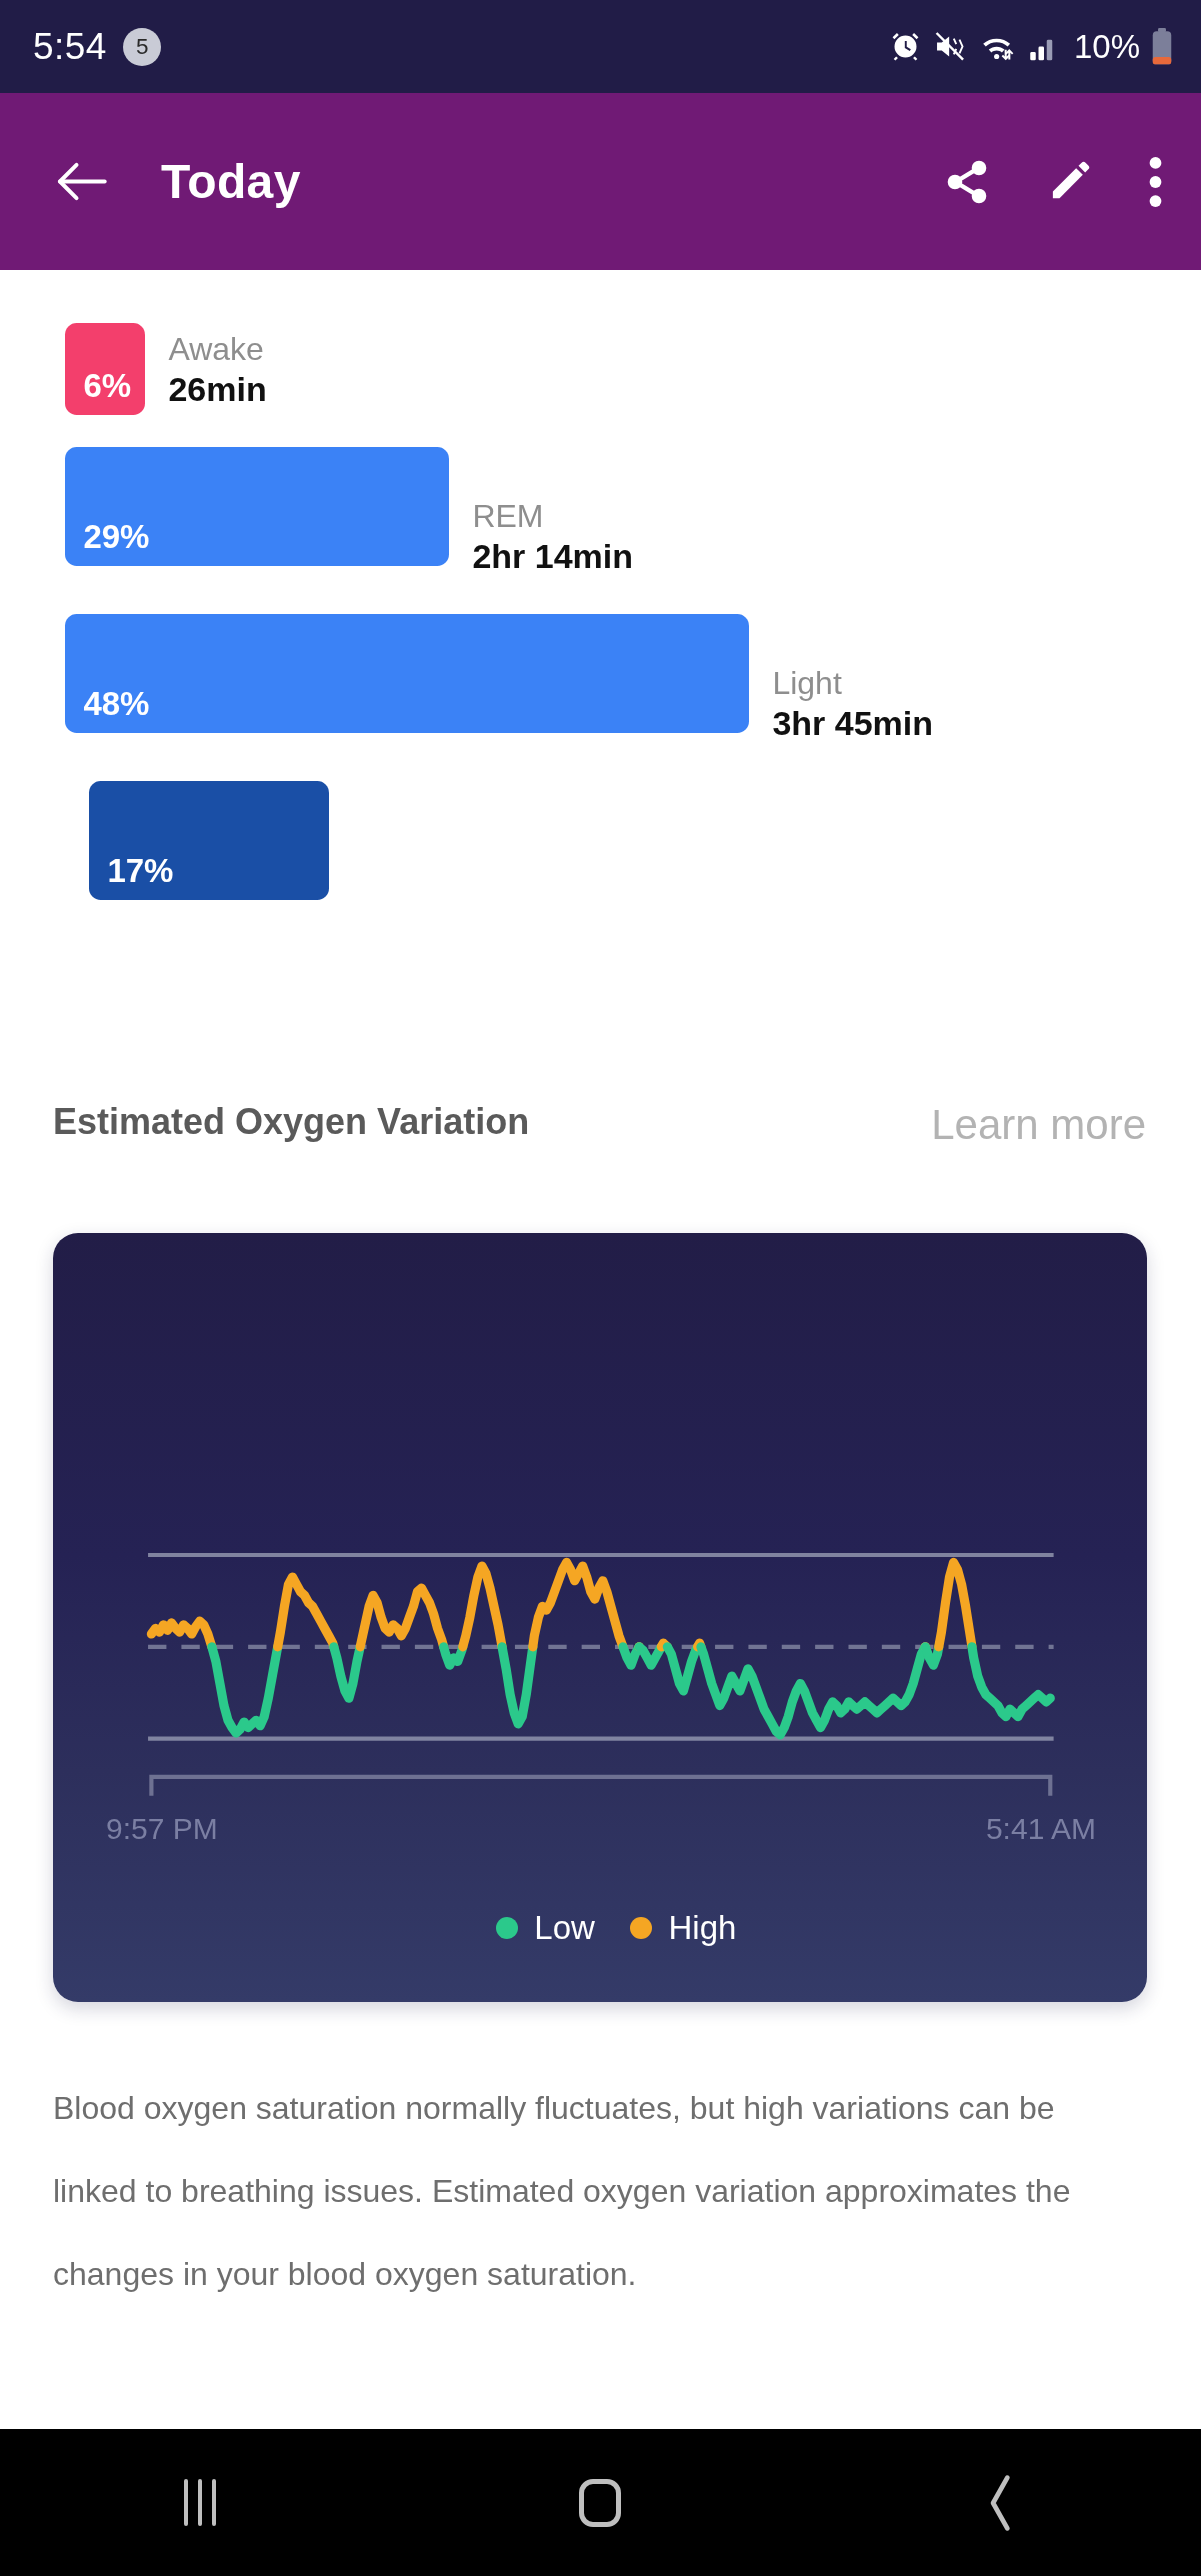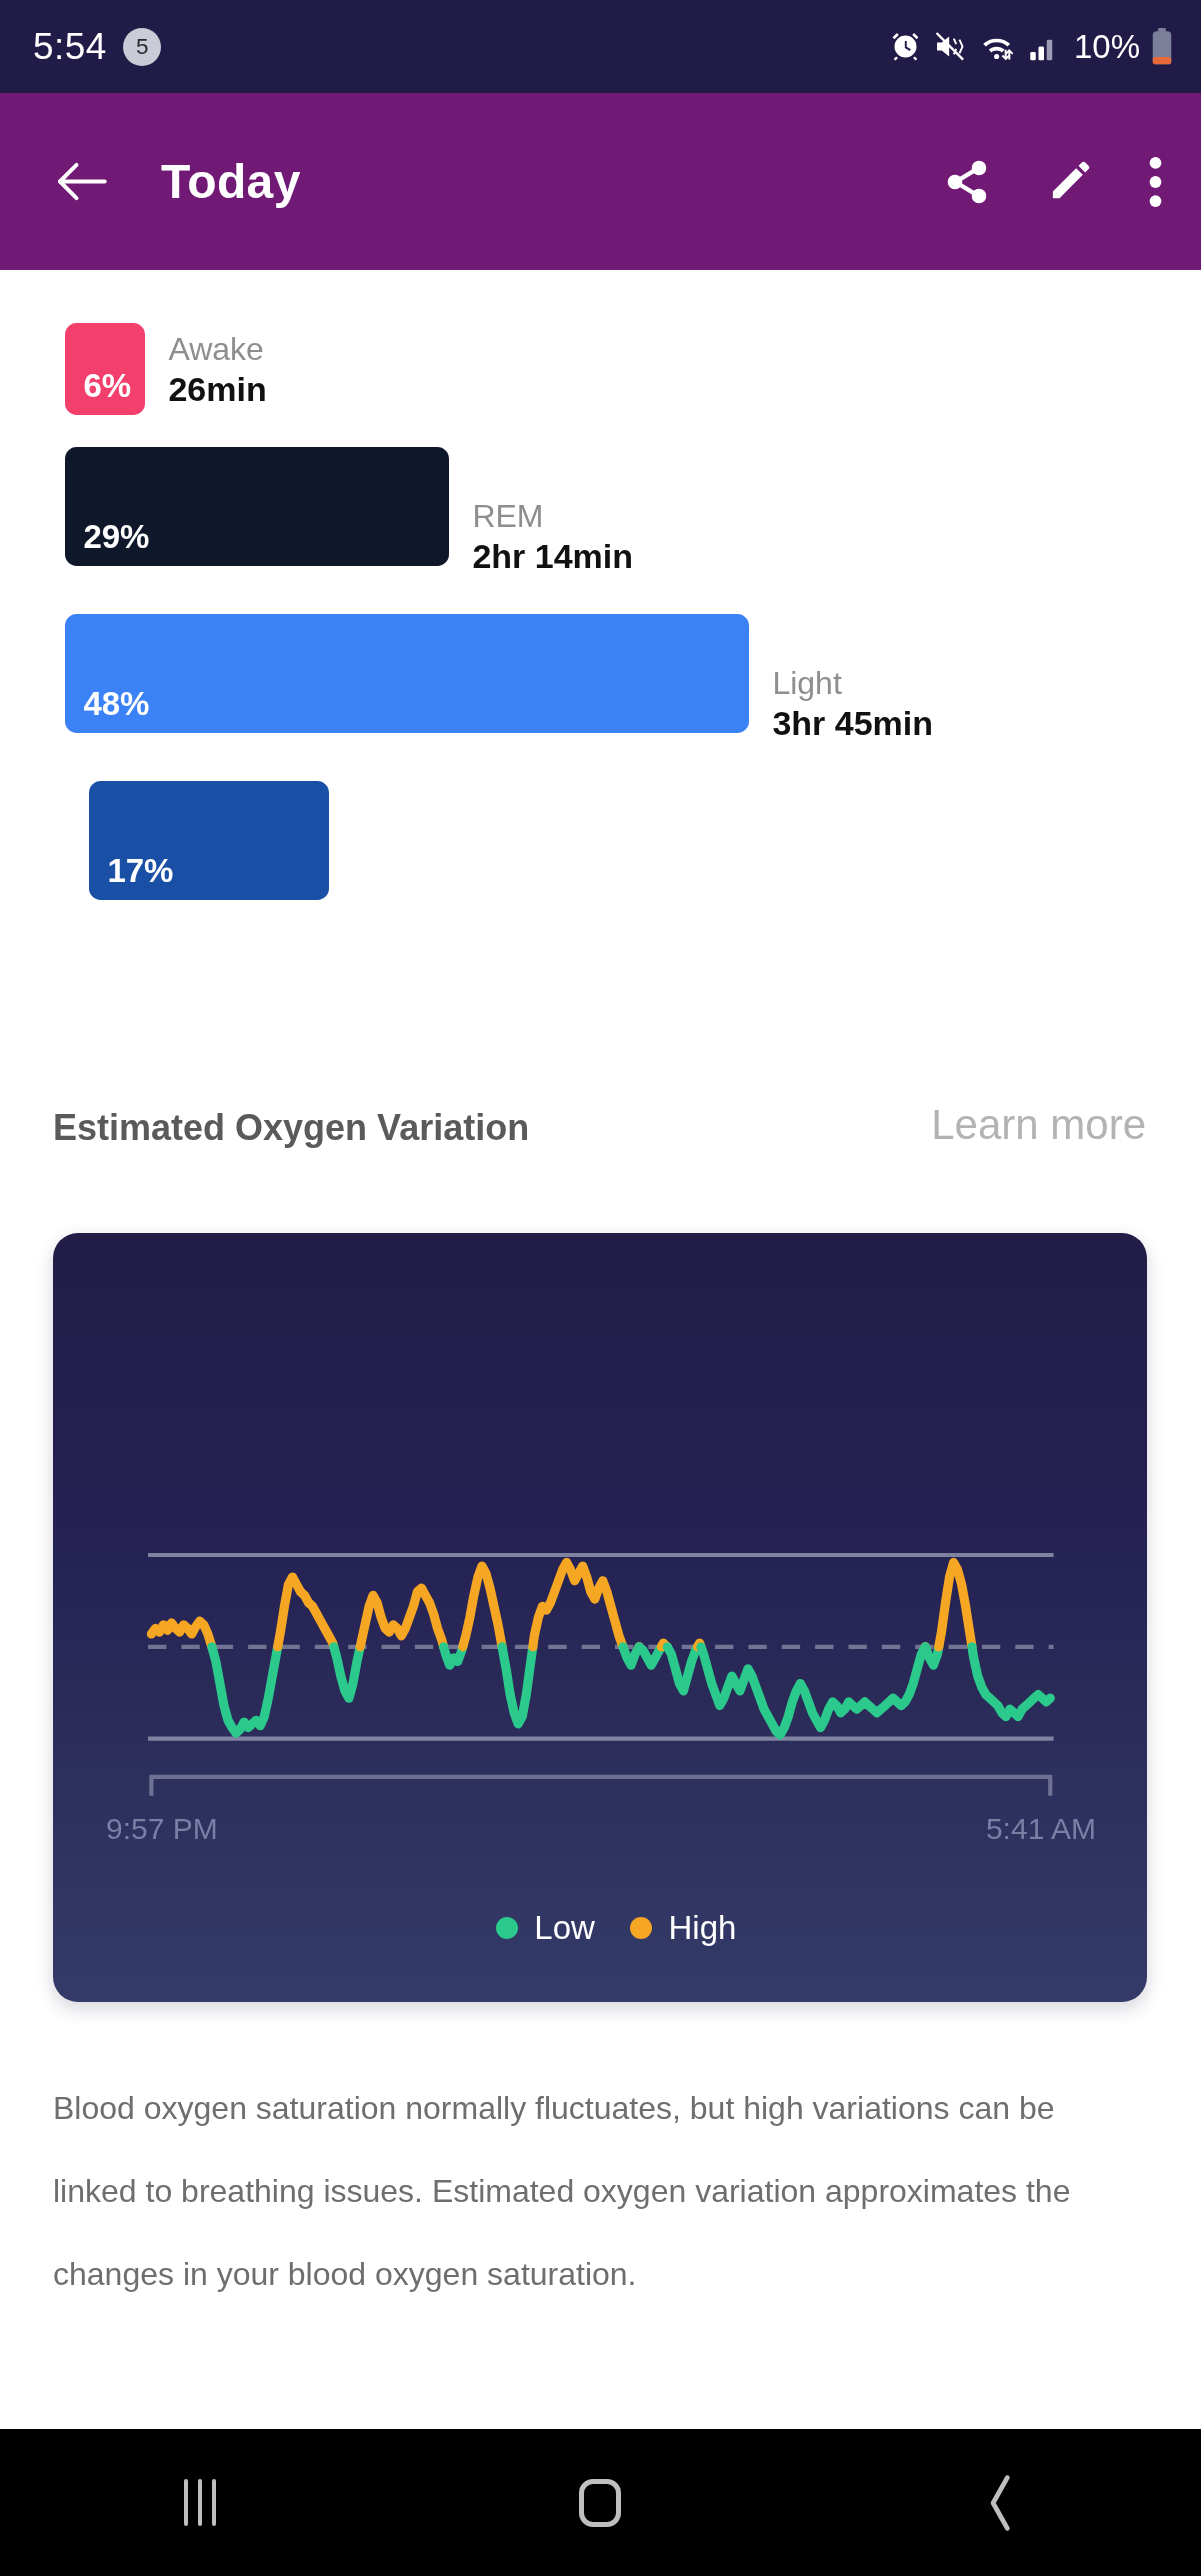--- a/index.html
+++ b/index.html
@@ -52,21 +52,21 @@
     color: #ffffff; font-size: 33px; font-weight: bold;
     padding: 0 0 13.3px 18.4px; line-height: 1;
   }
   .stage-labels { display: flex; flex-direction: column; justify-content: flex-end; padding-left: 23.4px; padding-bottom: 5px; }
   .stage-name { font-size: 32px; color: #8E8E8E; line-height: 1.18; font-weight: 400; }
   .stage-dur  { font-size: 34px; color: #111111; font-weight: bold; line-height: 1.2; }
 
   
   .section-head {
     position: absolute; left: 0; top: 1101px; width: 1201px;
-    display: flex; align-items: flex-end; justify-content: space-between;
+    display: flex; align-items: flex-start; justify-content: space-between;
     padding: 0 55px 0 53px;
   }
   .section-title { font-size: 36px; font-weight: bold; color: #5A5A5A; letter-spacing: 0px; }
   .learn-more { font-size: 42px; color: #B3B3B3; cursor: pointer; }
 
   
   .chart-card {
     position: absolute; left: 53px; top: 1233px; width: 1094px; height: 769px;
     border-radius: 25px;
     background: linear-gradient(180deg, #221D47 0%, #252254 42%, #2D2F5C 70%, #343B68 100%);
@@ -198,21 +198,21 @@
       <div class="stage-bar" style="width:80px; height:92px; background:#F33F6C;">
         <span class="stage-pct">6%</span>
       </div>
       <div class="stage-labels">
         <span class="stage-name">Awake</span>
         <span class="stage-dur">26min</span>
       </div>
     </div>
 
     <div class="stage-row" style="height:167px; padding:32px 0 0 65px;">
-      <div class="stage-bar" style="width:384px; height:119px; background:#0f172a;">
+      <div class="stage-bar" style="width:384px; height:119px; background:#3b82f6;">
         <span class="stage-pct">29%</span>
       </div>
       <div class="stage-labels">
         <span class="stage-name">REM</span>
         <span class="stage-dur">2hr 14min</span>
       </div>
     </div>
 
     <div class="stage-row" style="height:167px; padding:32px 0 0 65px;">
       <div class="stage-bar" style="width:684px; height:119px; background:#3b82f6;">

